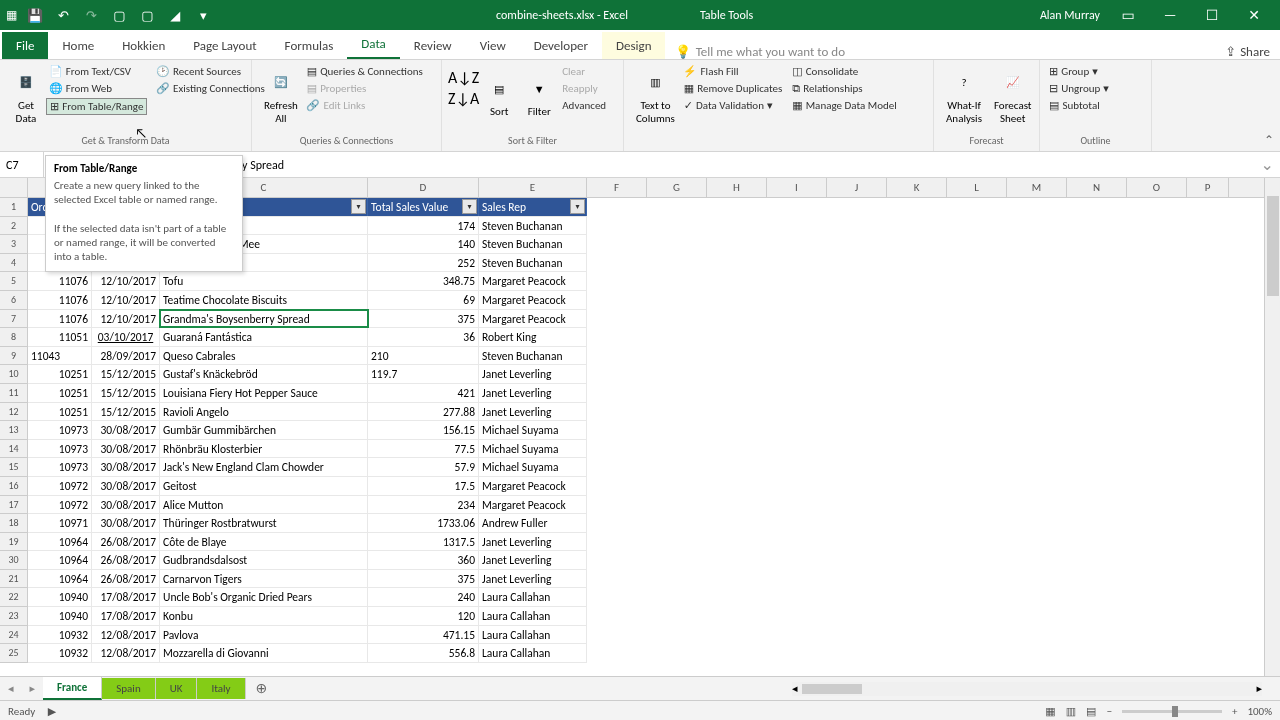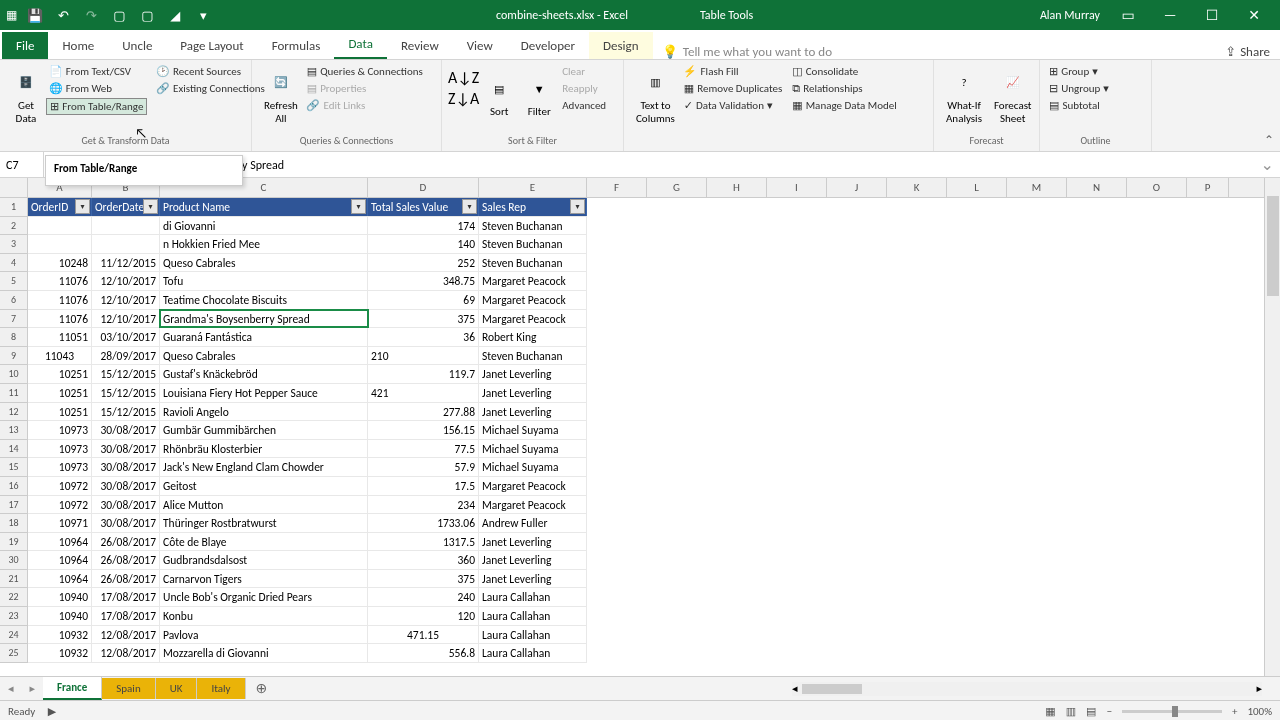--- a/index.html
+++ b/index.html
@@ -46,21 +46,21 @@
 .cell{border-right:1px solid #e8e8e8;padding:0 3px;overflow:hidden;white-space:nowrap;line-height:18.6px}
 .hdr-row{background:#2f5597;color:#fff;font-weight:500}
 .hdr-row .cell{border-right:1px solid #3b65a8;position:relative;padding-right:18px}
 .filterbtn{position:absolute;right:1px;top:1px;width:15px;height:15px;background:#e8e8e8;border:1px solid #999;font-size:8px;color:#333;text-align:center;line-height:13px}
 .selected-cell{outline:2px solid #1a8c47;outline-offset:-1px}
 .tooltip{position:absolute;left:45px;top:155px;width:198px;background:#fff;border:1px solid #ccc;box-shadow:2px 2px 4px rgba(0,0,0,.15);padding:6px 8px;font-size:11px;z-index:50}
 .tooltip-title{font-weight:600;margin-bottom:4px}
 .tooltip-body{color:#555;line-height:1.3}
 .sheet-tabs{height:24px;border-top:1px solid #ccc;display:flex;align-items:center;background:#f3f3f3;font-size:11px;position:relative}
 .st-nav{padding:0 8px;color:#888}
-.stab{padding:4px 14px;border-right:1px solid #ccc;background:#eab308;color:#444}
+.stab{padding:4px 14px;border-right:1px solid #ccc;background:#84cc16;color:#444}
 .stab.active{border-bottom:2px solid #0f7238;font-weight:600;color:#0f7238;background:#fff}
 .stab-add{padding:0 10px;font-size:14px;color:#666}
 .hscroll{position:absolute;right:18px;height:14px;width:470px;background:#f0f0f0;display:flex;align-items:center}
 .hscroll .thumb{width:60px;height:10px;background:#ccc;margin-left:4px}
 .statusbar{height:22px;background:#f3f3f3;border-top:1px solid #ccc;display:flex;align-items:center;font-size:11px;color:#555;padding:0 8px;justify-content:space-between}
 .status-right{display:flex;align-items:center;gap:10px}
 .zoom-slider{width:100px;height:3px;background:#ccc;position:relative}
 .zoom-slider::after{content:"";position:absolute;left:50%;top:-4px;width:6px;height:11px;background:#888}
 .vscroll{position:absolute;right:0;top:178px;width:16px;height:498px;background:#f0f0f0;border-left:1px solid #ccc}
 .vscroll .thumb{width:12px;height:100px;background:#ccc;margin:18px auto}
@@ -89,21 +89,21 @@
     <span>▭</span>
     <span>—</span>
     <span>☐</span>
     <span>✕</span>
   </span>
 </div>
 
 <div class="ribbon-tabs">
   <div class="rtab" style="background:#0f7238;color:#fff">File</div>
   <div class="rtab">Home</div>
-  <div class="rtab">Uncle</div>
+  <div class="rtab">Hokkien</div>
   <div class="rtab">Page Layout</div>
   <div class="rtab">Formulas</div>
   <div class="rtab active">Data</div>
   <div class="rtab">Review</div>
   <div class="rtab">View</div>
   <div class="rtab">Developer</div>
   <div class="rtab contextual">Design</div>
   <div class="tellme">
       <span>💡</span>
       <span>Tell me what you want to do</span>
@@ -382,44 +382,44 @@
       </div>
       <div class="grid-row">
         <div class="cell" style="width: 64px; text-align: right;">11076</div>
         <div class="cell" style="width: 68px; text-align: right;">12/10/2017</div>
         <div class="cell selected-cell" style="width: 208px;">Grandma's Boysenberry Spread</div>
         <div class="cell" style="width: 111px; text-align: right;">375</div>
         <div class="cell" style="width: 108px;">Margaret Peacock</div>
       </div>
       <div class="grid-row">
         <div class="cell" style="width: 64px; text-align: right;">11051</div>
-        <div class="cell" style="width: 68px; text-align: right;">03/10/2017</div>
+        <div class="cell" style="width: 68px; text-align: center; text-decoration: underline;">03/10/2017</div>
         <div class="cell" style="width: 208px;">Guaraná Fantástica</div>
         <div class="cell" style="width: 111px; text-align: right;">36</div>
         <div class="cell" style="width: 108px;">Robert King</div>
       </div>
       <div class="grid-row">
-        <div class="cell" style="width: 64px; text-align: center;">11043</div>
+        <div class="cell" style="width: 64px; text-align: left;">11043</div>
         <div class="cell" style="width: 68px; text-align: right;">28/09/2017</div>
         <div class="cell" style="width: 208px;">Queso Cabrales</div>
         <div class="cell" style="width: 111px; text-align: left;">210</div>
         <div class="cell" style="width: 108px;">Steven Buchanan</div>
       </div>
       <div class="grid-row">
         <div class="cell" style="width: 64px; text-align: right;">10251</div>
         <div class="cell" style="width: 68px; text-align: right;">15/12/2015</div>
         <div class="cell" style="width: 208px;">Gustaf's Knäckebröd</div>
-        <div class="cell" style="width: 111px; text-align: right;">119.7</div>
+        <div class="cell" style="width: 111px; ">119.7</div>
         <div class="cell" style="width: 108px;">Janet Leverling</div>
       </div>
       <div class="grid-row">
         <div class="cell" style="width: 64px; text-align: right;">10251</div>
         <div class="cell" style="width: 68px; text-align: right;">15/12/2015</div>
         <div class="cell" style="width: 208px;">Louisiana Fiery Hot Pepper Sauce</div>
-        <div class="cell" style="width: 111px; ">421</div>
+        <div class="cell" style="width: 111px; text-align: right;">421</div>
         <div class="cell" style="width: 108px;">Janet Leverling</div>
       </div>
       <div class="grid-row">
         <div class="cell" style="width: 64px; text-align: right;">10251</div>
         <div class="cell" style="width: 68px; text-align: right;">15/12/2015</div>
         <div class="cell" style="width: 208px;">Ravioli Angelo</div>
         <div class="cell" style="width: 111px; text-align: right;">277.88</div>
         <div class="cell" style="width: 108px;">Janet Leverling</div>
       </div>
       <div class="grid-row">
@@ -496,35 +496,39 @@
         <div class="cell" style="width: 64px; text-align: right;">10940</div>
         <div class="cell" style="width: 68px; text-align: right;">17/08/2017</div>
         <div class="cell" style="width: 208px;">Konbu</div>
         <div class="cell" style="width: 111px; text-align: right;">120</div>
         <div class="cell" style="width: 108px;">Laura Callahan</div>
       </div>
       <div class="grid-row">
         <div class="cell" style="width: 64px; text-align: right;">10932</div>
         <div class="cell" style="width: 68px; text-align: right;">12/08/2017</div>
         <div class="cell" style="width: 208px;">Pavlova</div>
-        <div class="cell" style="width: 111px; text-align: center;">471.15</div>
+        <div class="cell" style="width: 111px; text-align: right;">471.15</div>
         <div class="cell" style="width: 108px;">Laura Callahan</div>
       </div>
       <div class="grid-row">
         <div class="cell" style="width: 64px; text-align: right;">10932</div>
         <div class="cell" style="width: 68px; text-align: right;">12/08/2017</div>
         <div class="cell" style="width: 208px;">Mozzarella di Giovanni</div>
         <div class="cell" style="width: 111px; text-align: right;">556.8</div>
         <div class="cell" style="width: 108px;">Laura Callahan</div>
       </div>
     </div>
 </div>
 
 <div class="tooltip">
   <div class="tooltip-title">From Table/Range</div>
+  <div class="tooltip-body">
+    <span>Create a new query linked to the selected Excel table or named range.</span><br><br>
+    <span>If the selected data isn't part of a table or named range, it will be converted into a table.</span>
+  </div>
 </div>
 <div class="cursor">↖</div>
 
 <div class="vscroll">
     <div class="thumb"></div>
   </div>
 
 <div class="sheet-tabs">
   <span class="st-nav">◂</span>
   <span class="st-nav">▸</span>

